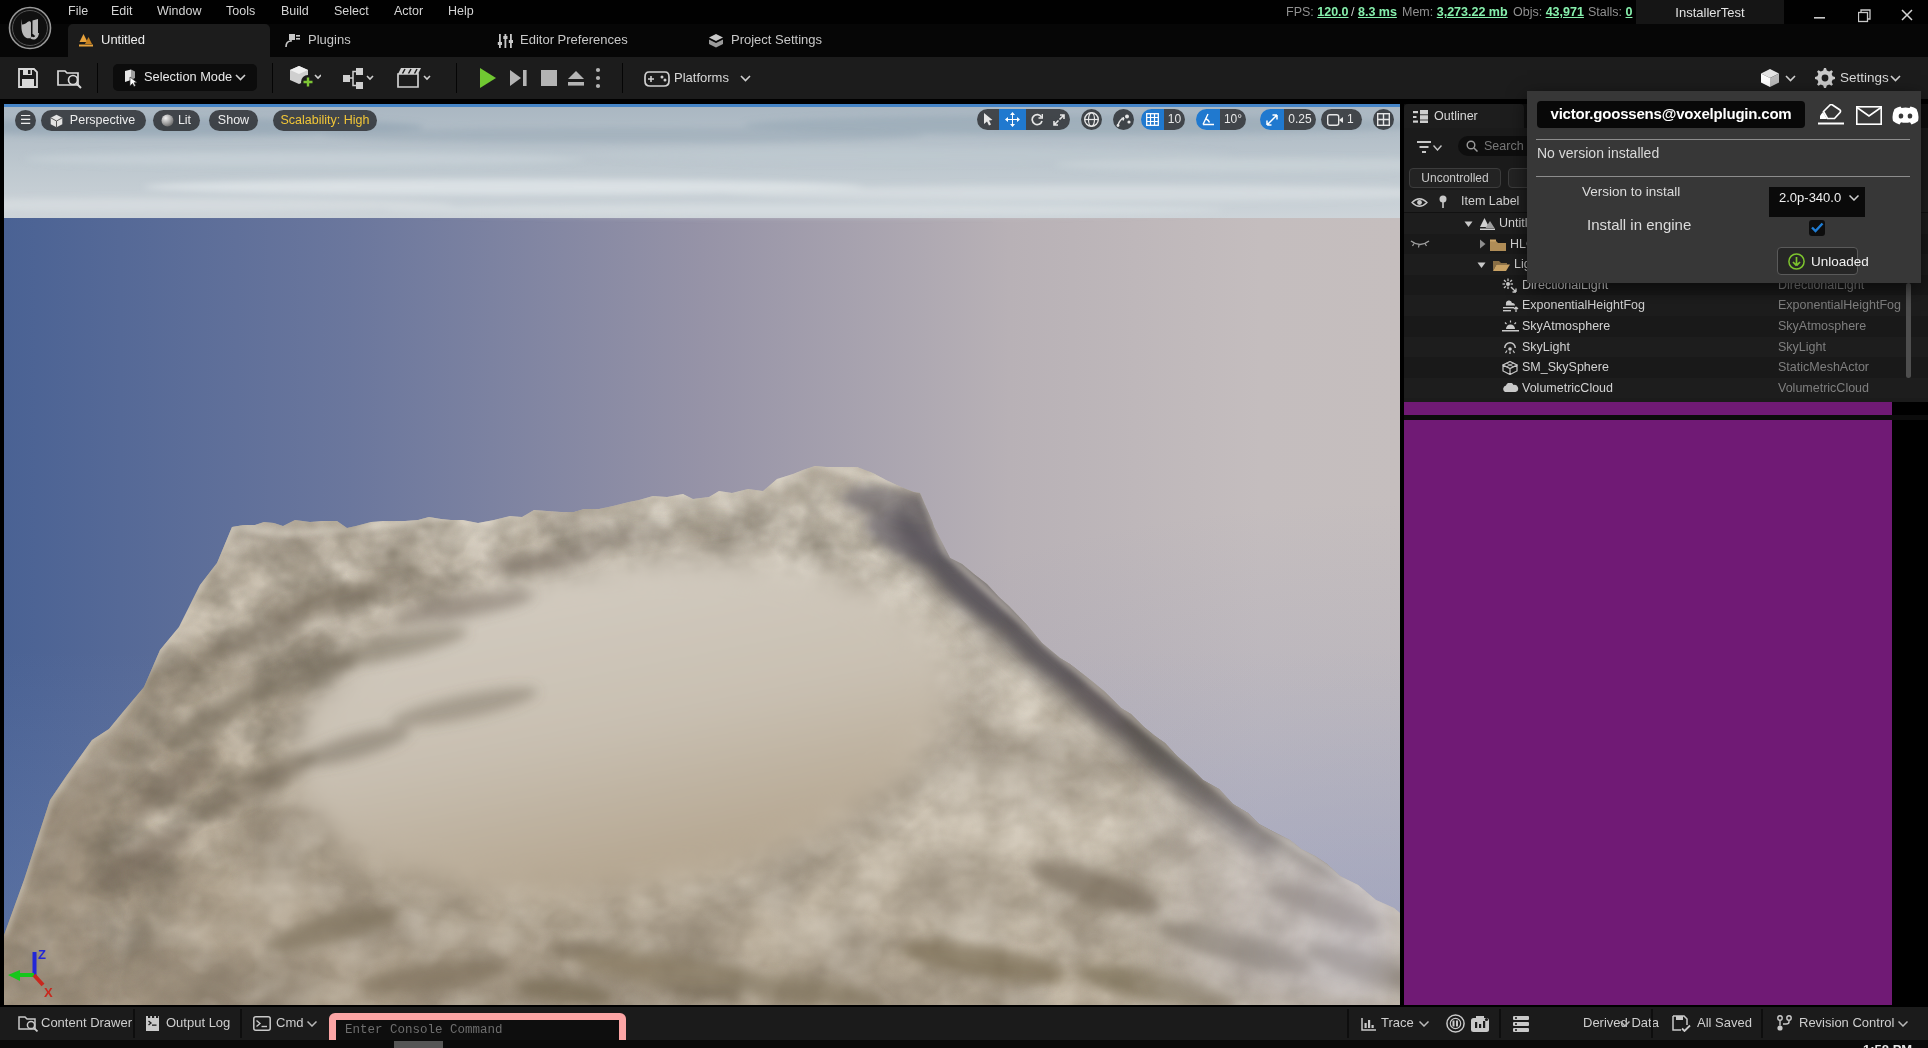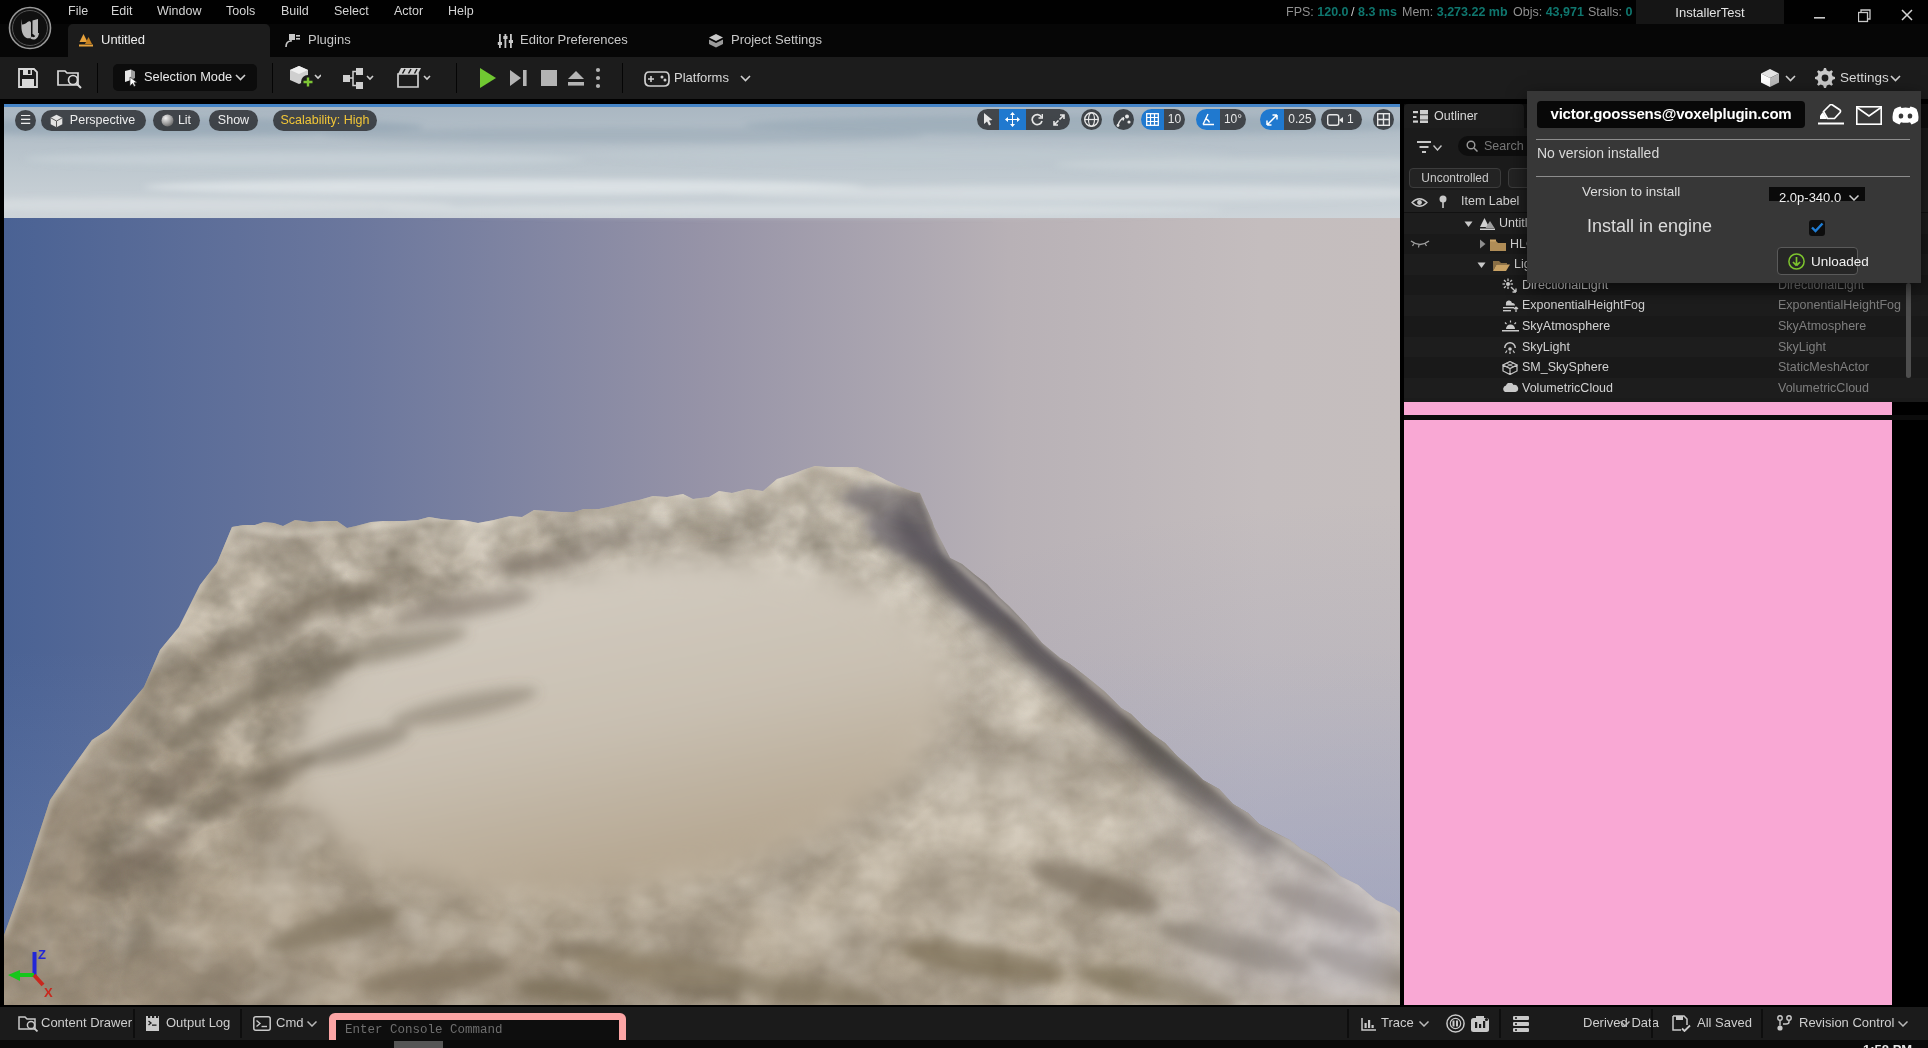--- a/index.html
+++ b/index.html
@@ -4,42 +4,42 @@
 <style>
   * { margin:0; padding:0; box-sizing:border-box; }
   html,body { width:1928px; height:1048px; overflow:hidden; background:#000; font-family:"Liberation Sans", sans-serif; }
   #root { position:relative; width:1928px; height:1048px; background:#000; }
 
   
   #titlebar { position:absolute; left:0; top:0; width:1928px; height:24px; background:#010101; }
   #uelogo { position:absolute; left:8px; top:6px; z-index:5; }
   .menu { position:absolute; top:0; height:24px; line-height:23px; color:#d4d4d4; font-size:12.5px; }
   .stat { position:absolute; top:5px; color:#909090; font-size:12.5px; }
-  .stat b { color:#0f766e; font-weight:bold; }
+  .stat b { color:#86efac; font-weight:bold;text-decoration:underline; }
   #apptab { position:absolute; left:1636px; top:0; width:148px; height:27px; background:#151515; color:#e2e2e2; font-size:13px; text-align:center; line-height:26px; }
   .winbtn { position:absolute; top:0; width:30px; height:28px; color:#c9c9c9; text-align:center; }
 
   
   #tabrow { position:absolute; left:0; top:24px; width:1928px; height:33px; background:#060606; }
   #leveltab { position:absolute; left:68px; top:0px; width:202px; height:33px; background:#1c1c1c; border-radius:5px 5px 0 0; }
   .tabitem { position:absolute; top:0; height:33px; line-height:32px; color:#c8c8c8; font-size:13px; }
 
   
   #toolbar { position:absolute; left:0; top:57px; width:1928px; height:42px; background:#1c1c1c; }
   #toolgap { position:absolute; left:0; top:99px; width:1928px; height:8px; background:#000; }
   #bluetop { position:absolute; left:4px; top:104px; width:1396px; height:3.5px; background:#4584c7; }
   .vsep { position:absolute; top:6px; height:30px; width:1px; background:#050505; }
   .tbtn { position:absolute; color:#d9d9d9; font-size:13px; }
 
   
   #viewport { position:absolute; left:4px; top:107px; width:1396px; height:898px; overflow:hidden; background:#8794a9; }
   .pill { position:absolute; height:21px; border-radius:11px; background:rgba(42,44,48,0.82); color:#ededed; font-size:12.5px; line-height:21px; text-align:center; }
 
   
-  #panels { position:absolute; left:1404px; top:104px; width:488px; height:901px; background:#f9a8d4; }
+  #panels { position:absolute; left:1404px; top:104px; width:488px; height:901px; background:#701a75; }
 
   
   #statusbar { position:absolute; left:0; top:1007px; width:1928px; height:33px; background:#1b1b1b; }
   #taskbar { position:absolute; left:0; top:1040px; width:1928px; height:8px; background:#0a0a0a; }
   .sbitem { position:absolute; top:0; height:33px; line-height:32px; color:#cecece; font-size:13px; }
   .ssep { position:absolute; top:2px; height:29px; width:2px; background:#0e0e0e; }
 
   
   #dialog { position:absolute; left:1527px; top:91px; width:394px; height:192px; background:#373737; box-shadow:0 6px 18px rgba(0,0,0,0.6); }
 </style>
@@ -751,27 +751,27 @@
     </svg>
     <svg width="27" height="20" viewBox="0 0 27 20" style="position:absolute;left:365px;top:15px;">
       <path d="M9.5,2 Q13.5,1 17.5,2 L18.5,0.5 Q22,1.2 24.5,3 Q27.5,9 26,15 Q23,17.5 19.5,18.5 L18,16.2 Q13.5,17.3 9,16.2 L7.5,18.5 Q4,17.5 1,15 Q-0.5,9 2.5,3 Q5,1.2 8.5,0.5 Z" fill="#fff"></path>
       <ellipse cx="9" cy="10" rx="2.3" ry="2.6" fill="#373737"></ellipse>
       <ellipse cx="18" cy="10" rx="2.3" ry="2.6" fill="#373737"></ellipse>
     </svg>
     <div style="position:absolute;left:9px;top:48px;width:374px;height:1px;background:#8d8d8d;"></div>
     <div style="position:absolute;left:10px;top:54px;color:#d9d9d9;font-size:14px;">No version installed</div>
     <div style="position:absolute;left:9px;top:85px;width:374px;height:1px;background:#8d8d8d;"></div>
     <div style="position:absolute;left:55px;top:93px;color:#dcdcdc;font-size:13.5px;">Version to install</div>
-    <div style="position:absolute;left:242px;top:96px;width:96px;height:14px;background:#0a0a0a;border-radius:0;">
+    <div style="position:absolute;left:242px;top:96px;width:96px;height:30px;background:#0a0a0a;border-radius:0;">
       <span style="position:absolute;left:10px;top:0;line-height:21px;color:#efefef;font-size:13px;">2.0p-340.0</span>
       <svg width="10" height="6" style="position:absolute;left:80px;top:8px;">
           <path d="M0.5,0.5 L5,5 L9.5,0.5" fill="none" stroke="#cfcfcf" stroke-width="1.5"></path>
         </svg>
     </div>
-    <div style="position:absolute;left:60px;top:125px;color:#dcdcdc;font-size:18px;">Install in engine</div>
+    <div style="position:absolute;left:60px;top:125px;color:#dcdcdc;font-size:15px;">Install in engine</div>
     <div style="position:absolute;left:282px;top:129px;width:16px;height:16px;background:#0d0d0d;border-radius:3px;">
       <svg width="13" height="11" style="position:absolute;left:1.5px;top:2px;">
           <path d="M1,5.5 L4.5,9 L11.5,1.5" fill="none" stroke="#1f7dd4" stroke-width="2.4"></path>
         </svg>
     </div>
     <div style="position:absolute;left:250px;top:156px;width:81px;height:28px;background:#262626;border:1px solid #5a5a5a;border-radius:4px;">
       <svg width="17" height="17" style="position:absolute;left:10px;top:5px;">
         <circle cx="8.5" cy="8.5" r="7.6" fill="none" stroke="#7dc42e" stroke-width="1.5"></circle>
         <path d="M8.5,4 L8.5,12 M5,9 L8.5,12.7 M12,9 L8.5,12.7" stroke="#7dc42e" stroke-width="1.7" fill="none"></path>
       </svg>

